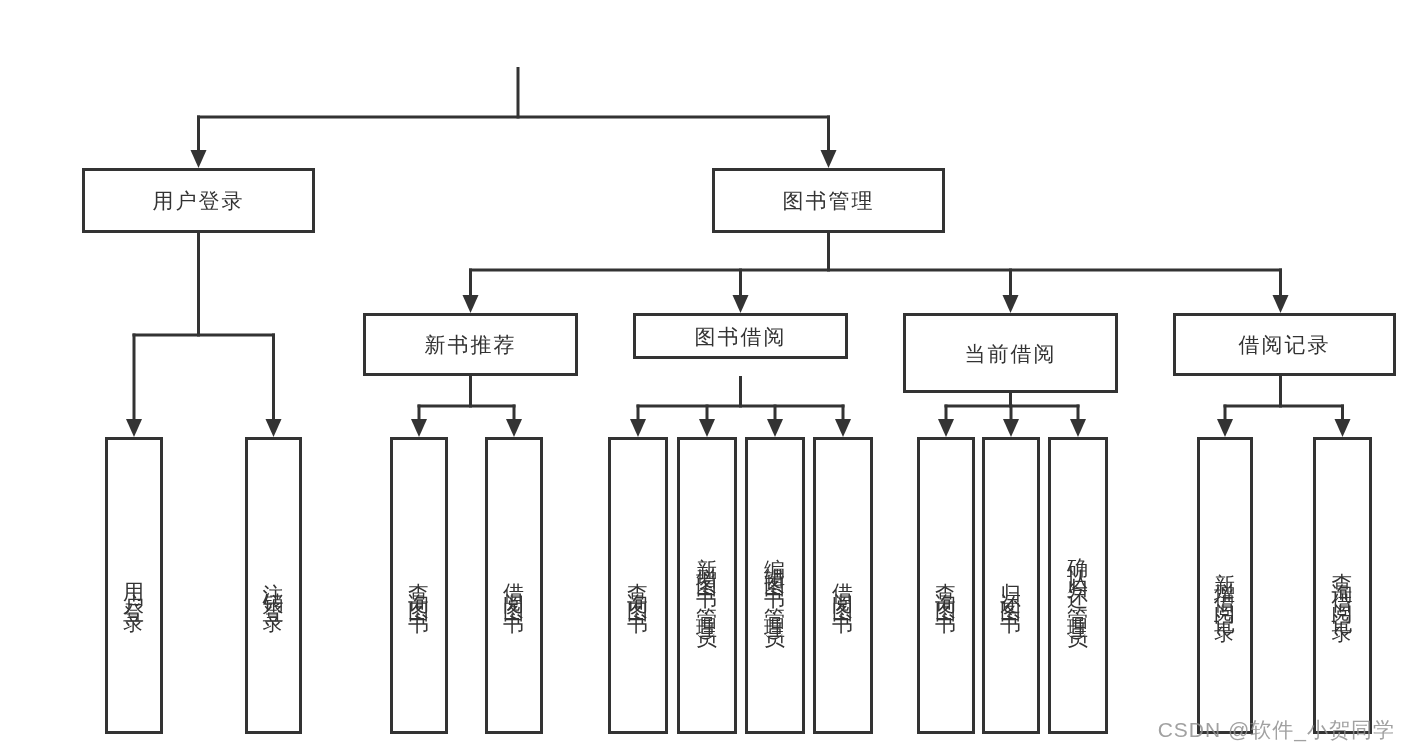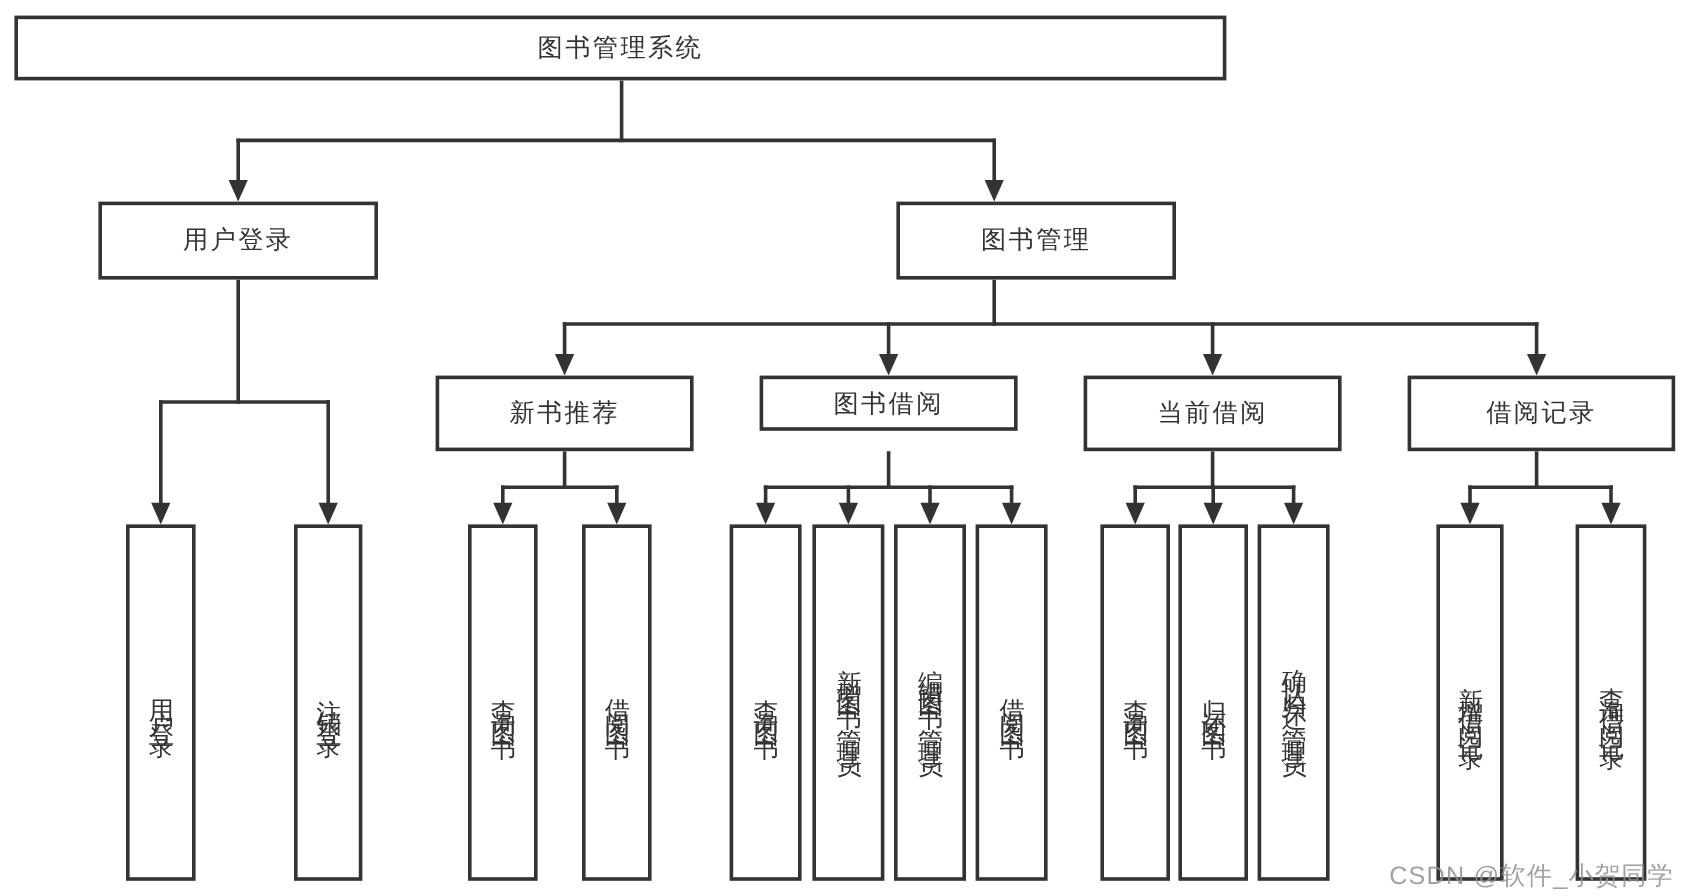--- a/index.html
+++ b/index.html
@@ -142,28 +142,27 @@
       <path d="M1223.5 406 H1344"></path>
       <path d="M1225 404.5 V420"></path>
       <path d="M1342.5 404.5 V420"></path>
     </g>
     <g fill="#333333" stroke="none">
       <polygon points="1217,419 1233,419 1225,437"></polygon>
       <polygon points="1334.5,419 1350.5,419 1342.5,437"></polygon>
     </g>
   </svg>
 
-  <div class="box h-box" style="left:12px; top:13px; width:1010px; height:54px;">图书管理系统</div>
 
   <div class="box h-box" style="left:82px; top:168px; width:233px; height:65px;">用户登录</div>
-  <div class="box h-box" style="left:712px; top:168px; width:233px; height:65px;margin-left:35px;">图书管理</div>
+  <div class="box h-box" style="left:712px; top:168px; width:233px; height:65px;">图书管理</div>
 
   <div class="box h-box" style="left:363px; top:313px; width:215px; height:63px;">新书推荐</div>
   <div class="box h-box" style="left:633px; top:313px; width:215px; height:46px;">图书借阅</div>
-  <div class="box h-box" style="left:903px; top:313px; width:215px; height:63px;">当前借阅</div>
+  <div class="box h-box" style="left:903px; top:313px; width:215px; height:80px;">当前借阅</div>
   <div class="box h-box" style="left:1173px; top:313px; width:223px; height:63px;">借阅记录</div>
 
   <div class="box v-box" style="left:105px; top:437px; width:58px; height:297px;">用户登录</div>
   <div class="box v-box" style="left:245px; top:437px; width:57px; height:297px;">注销登录</div>
 
   <div class="box v-box" style="left:390px; top:437px; width:58px; height:297px;">查询图书</div>
   <div class="box v-box" style="left:485px; top:437px; width:58px; height:297px;">借阅图书</div>
 
   <div class="box v-box" style="left:608px; top:437px; width:60px; height:297px;">查询图书</div>
   <div class="box v-box" style="left:677px; top:437px; width:60px; height:297px;">新增图书（管理员）</div>

